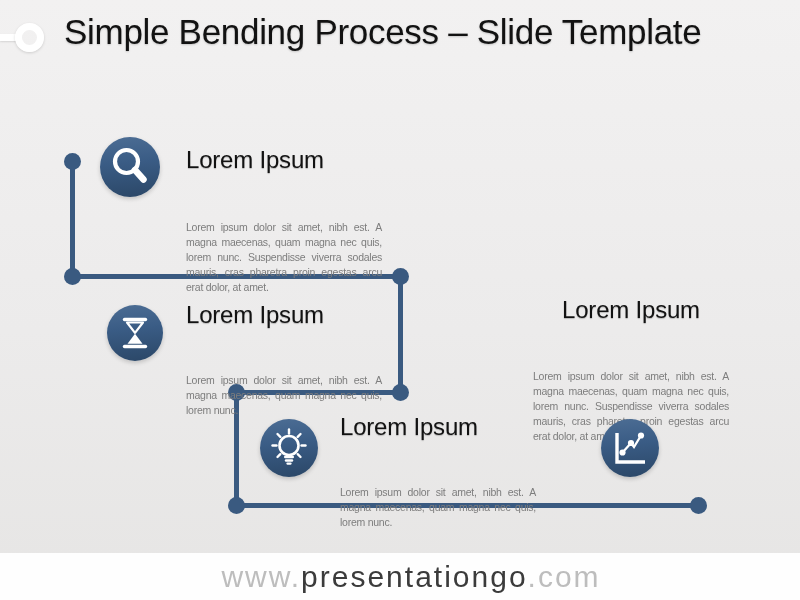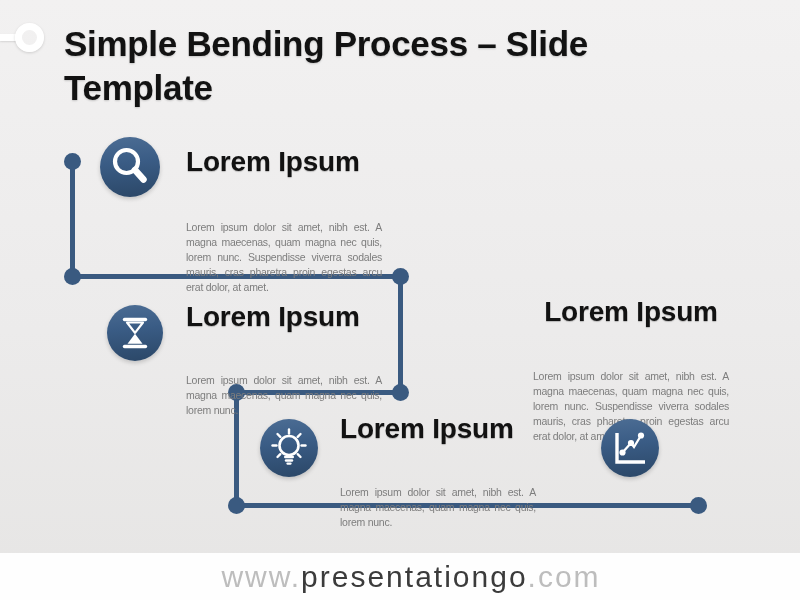--- a/index.html
+++ b/index.html
@@ -12,35 +12,35 @@
   }
 
   
   .ornament-stub { position:absolute; left:0; top:34px; width:21px; height:7px;
     background:#ffffff; border-radius:0 4px 4px 0; box-shadow:0 1px 2px rgba(0,0,0,.12); }
   .ornament-ring { position:absolute; left:15px; top:23px; width:29px; height:29px;
     border:7px solid #ffffff; border-radius:50%; box-shadow:0 1px 3px rgba(0,0,0,.15); }
 
   
   .title { position:absolute; left:64px; top:10px; width:660px;
-    font-size:35px; line-height:44px; font-weight:bold; color:#121212;
-    letter-spacing:-0.3px; text-shadow:0 1px 2px rgba(0,0,0,.18);margin-top:12px; }
+    font-size:35px; line-height:44px; font-weight:normal; color:#121212;
+    letter-spacing:-0.3px; text-shadow:0 1px 2px rgba(0,0,0,.18); }
 
   
   .seg { position:absolute; background:#3a5a80; }
   .dot { position:absolute; width:17px; height:17px; border-radius:50%; background:#3a5a80; }
 
   
   .node { position:absolute; border-radius:50%;
     background:linear-gradient(175deg,#4c6d94 0%, #3a5c85 42%, #2b4767 100%);
     box-shadow:0 2px 4px rgba(0,0,0,.18); display:flex; align-items:center; justify-content:center; }
   .node svg { display:block; width:100%; height:100%; }
 
   
-  .step-heading { position:absolute; font-size:28px; font-weight:bold; color:#121212;
+  .step-heading { position:absolute; font-size:24px; font-weight:normal; color:#121212;
     letter-spacing:-0.2px; text-shadow:0 1px 1px rgba(0,0,0,.22); white-space:nowrap; }
   .step-heading.centered { text-align:center; white-space:normal; }
   .step-body { position:absolute; font-size:10.5px; line-height:15px; color:#7d7d7d;
     letter-spacing:-0.25px; text-align:justify;margin-top:39px; }
 
   
   .footer { position:absolute; left:0; top:553px; width:800px; height:47px; background:#fefefe;
     display:flex; align-items:center; justify-content:center;padding-left:22px; }
   .footer-url { font-size:30px; letter-spacing:2px; line-height:47px; }
   .footer-url .lite { color:#bdbdbd; }

